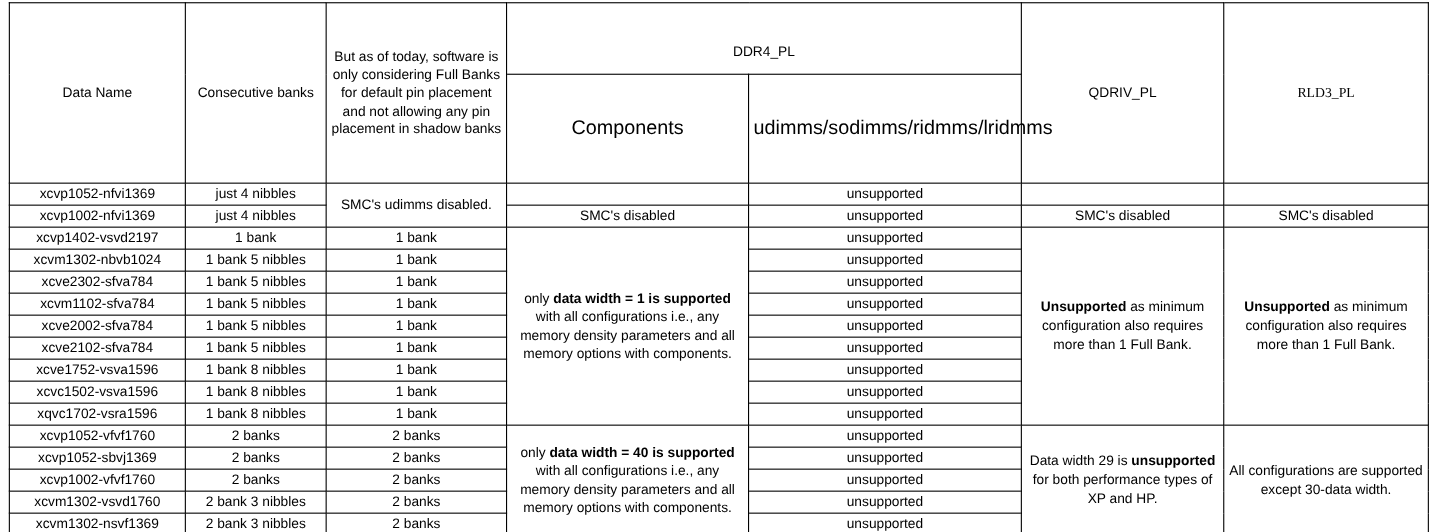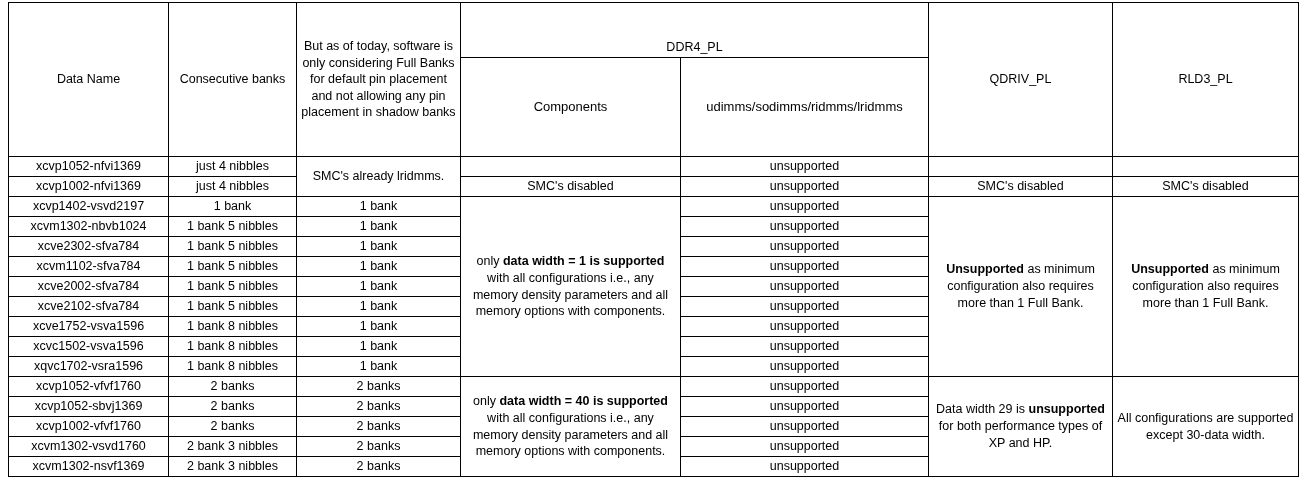--- a/index.html
+++ b/index.html
@@ -45,29 +45,30 @@
     vertical-align: middle;
     font-weight: normal;
     text-align: center;
   }
   th.hdr {
     font-weight: bold;
     font-size: 12.5px;
   }
   th.hdr-sub {
     font-weight: bold;
-    font-size: 13px;
+    font-size: 18px;
     text-align: left;
     vertical-align: middle;
   }
   th.hdr-left {
     font-weight: bold;
     text-align: left;
     vertical-align: top;
     padding-top: 2px;
+    font-family: Liberation Serif, serif;
   }
   th.hdr-center-top {
     font-weight: bold;
     text-align: center;
     vertical-align: top;
     padding-top: 2px;
   }
   th.hdr-note {
     font-weight: bold;
     text-align: center;
@@ -111,36 +112,36 @@
       <col style="width:248px">
       <col style="width:184px">
       <col style="width:186px">
     </colgroup>
 
     <thead>
       <tr>
         <th class="hdr-center-top" rowspan="2">Data Name</th>
         <th class="hdr-center-top" rowspan="2">Consecutive banks</th>
         <th class="hdr-note" rowspan="2">But as of today, software is only considering Full Banks for default pin placement and not allowing any pin placement in shadow banks</th>
-        <th class="hdr" colspan="2" style="height:51px;vertical-align:bottom;padding-bottom:2px;">DDR4_PL</th>
+        <th class="hdr" colspan="2" style="height:51px;vertical-align:bottom;padding-bottom:12px;">DDR4_PL</th>
         <th class="hdr-center-top" rowspan="2">QDRIV_PL</th>
         <th class="hdr-left" rowspan="2">RLD3_PL</th>
       </tr>
       <tr>
         <th class="hdr-sub" style="height:96px;">Components</th>
         <th class="hdr-sub">udimms/sodimms/ridmms/lridmms</th>
       </tr>
     </thead>
 
     <tbody>
 
       <tr class="rowcell">
         <td class="left">xcvp1052-nfvi1369</td>
         <td class="left">just 4 nibbles</td>
-        <td rowspan="2" class="center">SMC's already lridmms.</td>
+        <td rowspan="2" class="center">SMC's udimms disabled.</td>
         <td class="center"></td>
         <td class="center">unsupported</td>
         <td></td>
         <td></td>
       </tr>
 
       <tr class="rowcell">
         <td class="left">xcvp1002-nfvi1369</td>
         <td class="left">just 4 nibbles</td>
         <td class="center">SMC's disabled</td>

